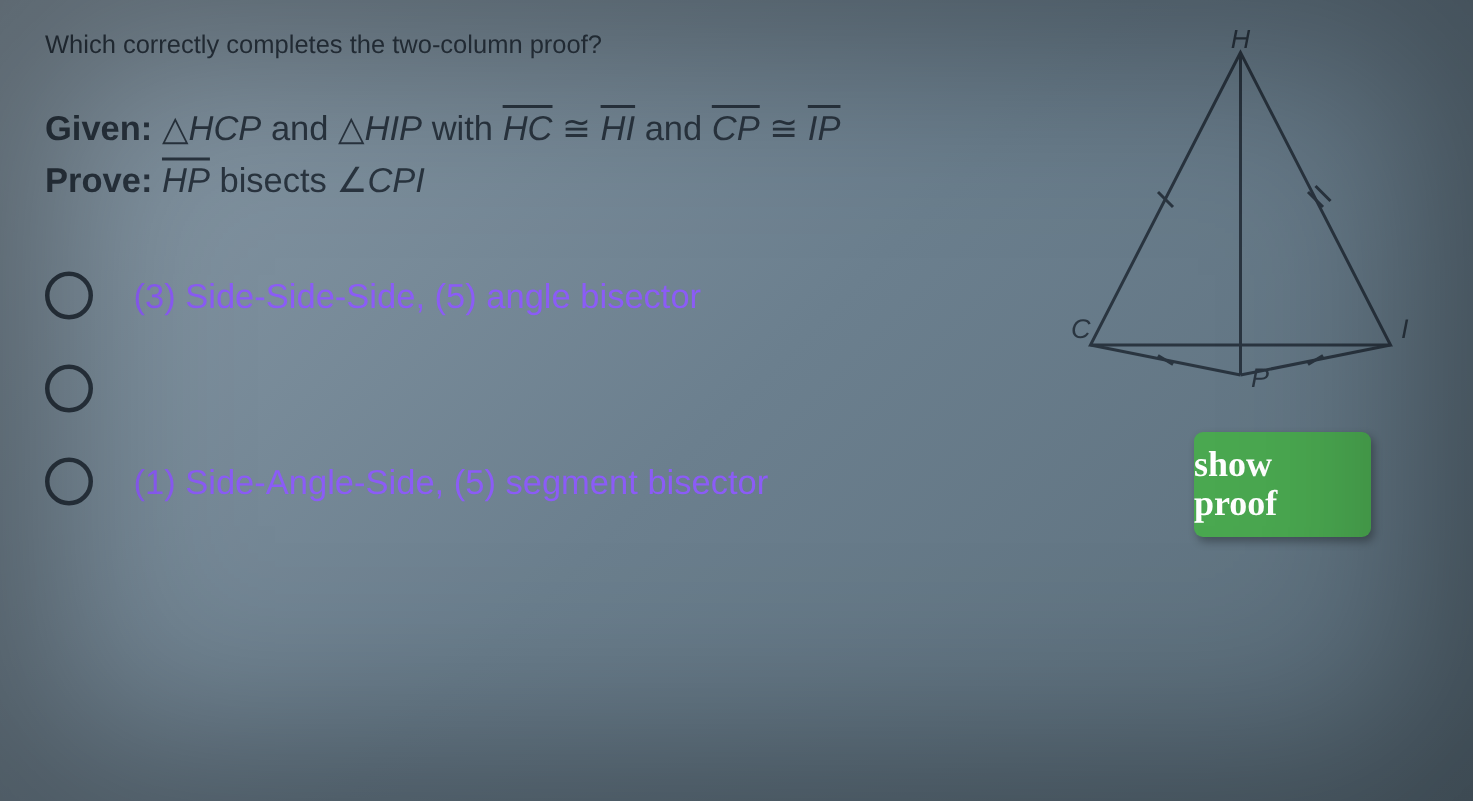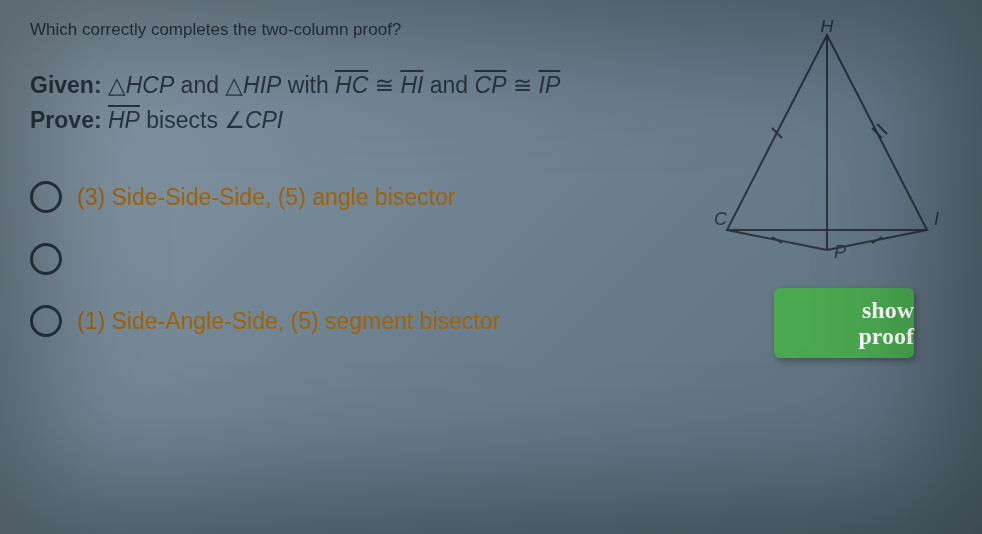--- a/index.html
+++ b/index.html
@@ -55,46 +55,47 @@
     }
     .radio-circle {
       width: 32px;
       height: 32px;
       border: 3px solid #2a3540;
       border-radius: 50%;
       flex-shrink: 0;
     }
     .option-text {
       font-size: 23px;
-      color: #a16207;
+      color: #8b5cf6;
+      margin-left: 12px;
     }
     .diagram {
       position: absolute;
       top: 20px;
       right: 40px;
       width: 230px;
       height: 240px;
     }
     .show-proof-btn {
       position: absolute;
       top: 288px;
       right: 68px;
-      width: 140px;
+      width: 118px;
       height: 70px;
       background: #4aa850;
       border: none;
       border-radius: 6px;
       color: #fff;
       font-size: 24px;
       font-weight: bold;
       font-family: 'Comic Sans MS', cursive;
       line-height: 1.1;
       cursor: pointer;
       box-shadow: 2px 3px 6px rgba(0,0,0,0.3);
-      text-align: right;
+      text-align: left;
     }
     .vignette {
       position: absolute;
       inset: 0;
       pointer-events: none;
       box-shadow: inset 0 0 120px 40px rgba(0,0,0,0.35);
     }
   </style>
 </head>
 <body>

